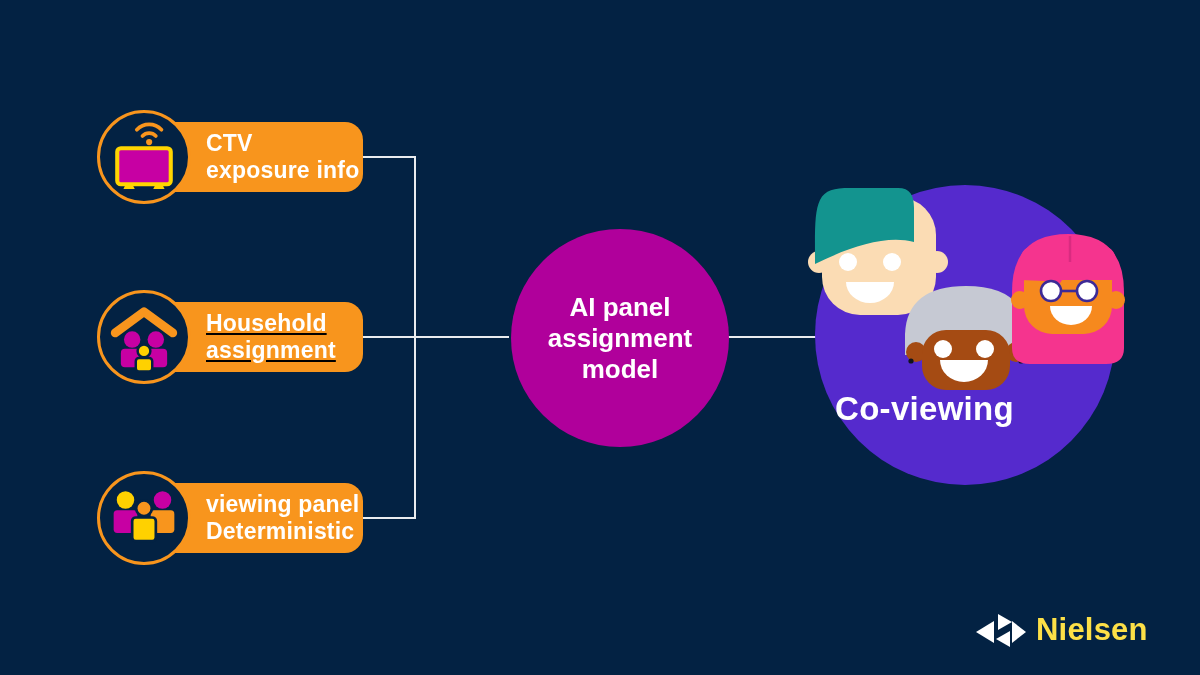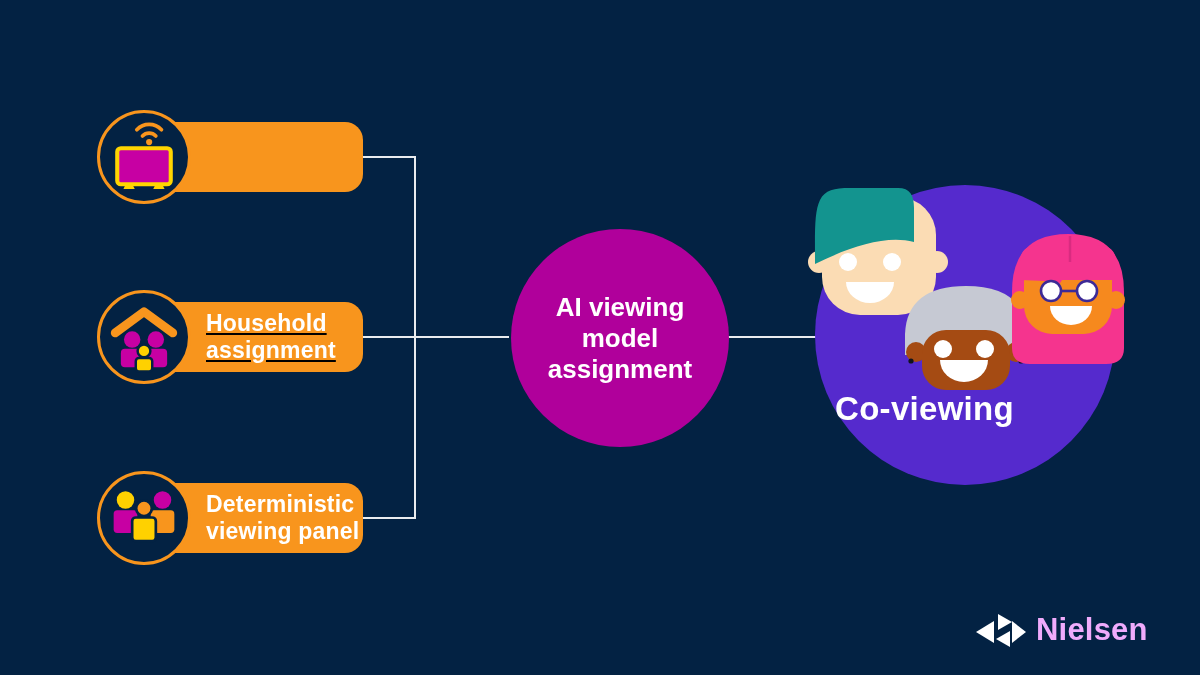--- a/index.html
+++ b/index.html
@@ -24,35 +24,37 @@
   .model-circle .lbl span{display:block;}
 
   
   .output-circle{position:absolute;left:815px;top:185px;width:300px;height:300px;border-radius:50%;background:#552ACD;}
   .output-label{position:absolute;left:835px;top:390px;width:260px;
         color:#fff;font-size:33px;font-weight:700;letter-spacing:.3px;}
   .faces{position:absolute;left:800px;top:180px;width:345px;height:300px;}
 
   
   .brand{position:absolute;left:976px;top:612px;display:flex;align-items:center;gap:10px;}
-  .brand .name{color:#f0abfc;font-size:31px;font-weight:700;letter-spacing:.2px;}
+  .brand .name{color:#fde047;font-size:31px;font-weight:700;letter-spacing:.2px;}
 </style>
 </head>
 <body>
 
 <div class="stage">
 
   <div class="line" style="left:362px;top:156px;width:53px;height:2px;"></div>
   <div class="line" style="left:362px;top:517px;width:53px;height:2px;"></div>
   <div class="line" style="left:414px;top:156px;width:2px;height:363px;"></div>
   <div class="line" style="left:362px;top:336px;width:147px;height:2px;"></div>
   <div class="line" style="left:728px;top:336px;width:88px;height:2px;"></div>
 
   <div class="pill" style="top:122px;">
     <div class="lbl">
+      <span>CTV</span>
+        <span>exposure info</span>
     </div>
   </div>
   <div class="node-circle" style="top:110px;">
     <svg width="72" height="72" viewBox="0 0 70 70">
       <circle cx="40" cy="20.5" r="3" fill="#F8951D"></circle>
       <path d="M33.5,14.5 A9,9 0 0 1 46.5,14.5" stroke="#F8951D" stroke-width="3.6" fill="none" stroke-linecap="round"></path>
       <path d="M28,8.5 A16.5,16.5 0 0 1 52,8.5" stroke="#F8951D" stroke-width="3.6" fill="none" stroke-linecap="round"></path>
       <rect x="9" y="26.5" width="52" height="35" rx="3.5" fill="#C700A3" stroke="#FFD500" stroke-width="4"></rect>
       <path d="M15,66 L17.5,61 L23.5,61 L26,66 Z" fill="#FFD500"></path>
       <path d="M44,66 L46.5,61 L52.5,61 L55,66 Z" fill="#FFD500"></path>
@@ -72,40 +74,40 @@
       <rect x="12.5" y="46.5" width="22" height="18" rx="4" fill="#C700A3"></rect>
       <circle cx="46.5" cy="37.5" r="8" fill="#C700A3"></circle>
       <rect x="35.5" y="46.5" width="22" height="18" rx="4" fill="#C700A3"></rect>
       <circle cx="35" cy="48.5" r="6.2" fill="#FFD100" stroke="#032243" stroke-width="2.4"></circle>
       <rect x="27" y="55.5" width="16" height="13" rx="3" fill="#FFD100" stroke="#032243" stroke-width="2.4"></rect>
     </svg>
   </div>
 
   <div class="pill" style="top:483px;">
     <div class="lbl">
-      <span>Deterministic</span>
-        <span>viewing panel</span>
+      <span>viewing panel</span>
+        <span>Deterministic</span>
     </div>
   </div>
   <div class="node-circle" style="top:471px;">
     <svg width="72" height="72" viewBox="0 0 70 70">
       <circle cx="17" cy="17.5" r="8.5" fill="#FFD100"></circle>
       <rect x="5.5" y="27.5" width="23" height="22" rx="3.5" fill="#C700A3"></rect>
       <circle cx="53" cy="17.5" r="8.5" fill="#C700A3"></circle>
       <rect x="41.5" y="27.5" width="23" height="22" rx="3.5" fill="#F8951D"></rect>
       <circle cx="35" cy="25.5" r="7.6" fill="#F8951D" stroke="#032243" stroke-width="2.6"></circle>
       <rect x="23.5" y="34.5" width="23" height="23" rx="3.5" fill="#FFD100" stroke="#032243" stroke-width="2.6"></rect>
     </svg>
   </div>
 
   <div class="model-circle">
     <div class="lbl">
-      <span>AI viewing</span>
+      <span>AI panel</span>
+        <span>assignment</span>
         <span>model</span>
-        <span>assignment</span>
     </div>
   </div>
 
   <div class="output-circle"></div>
   <svg class="faces" viewBox="800 180 345 300">
 
     <g>
       <circle cx="819" cy="262" r="11" fill="#FBDCB4"></circle>
       <circle cx="937" cy="262" r="11" fill="#FBDCB4"></circle>
       <rect x="822" y="197" width="114" height="118" rx="38" fill="#FBDCB4"></rect>

